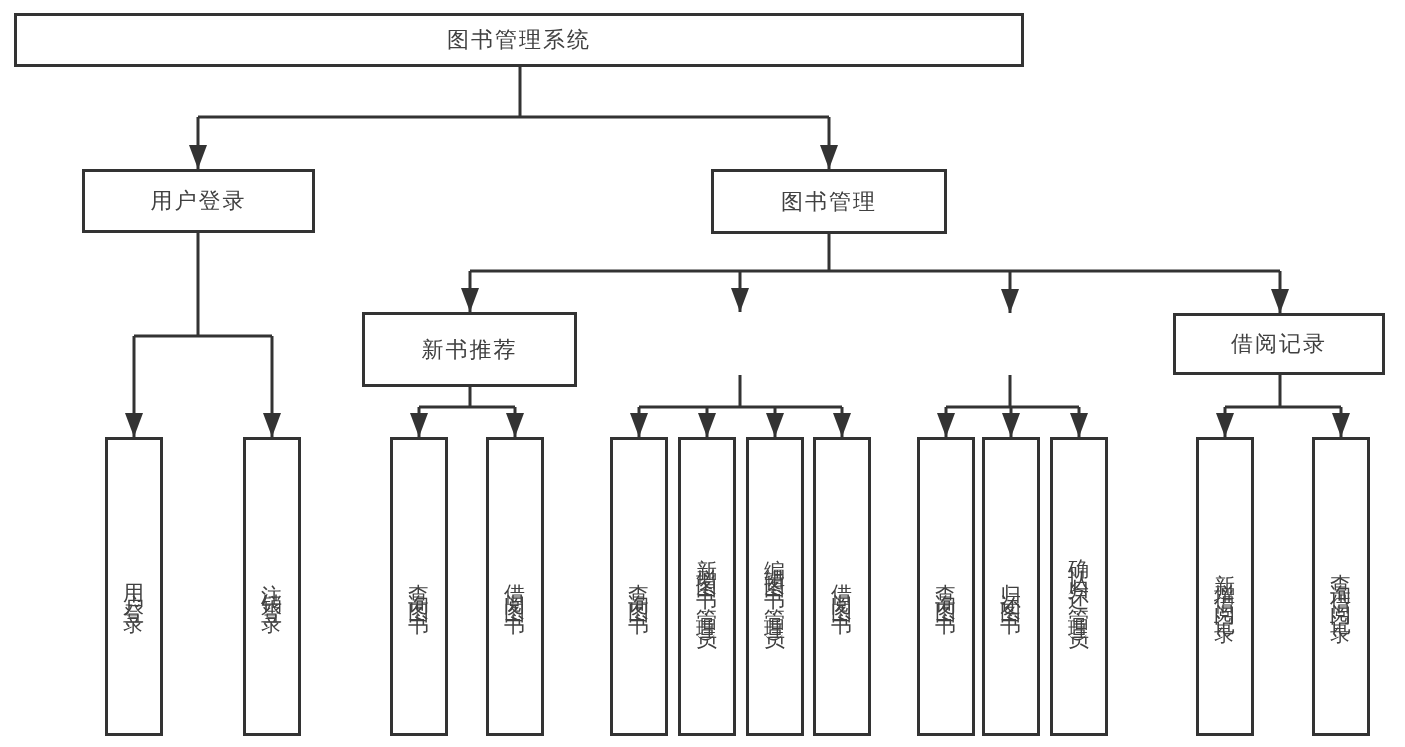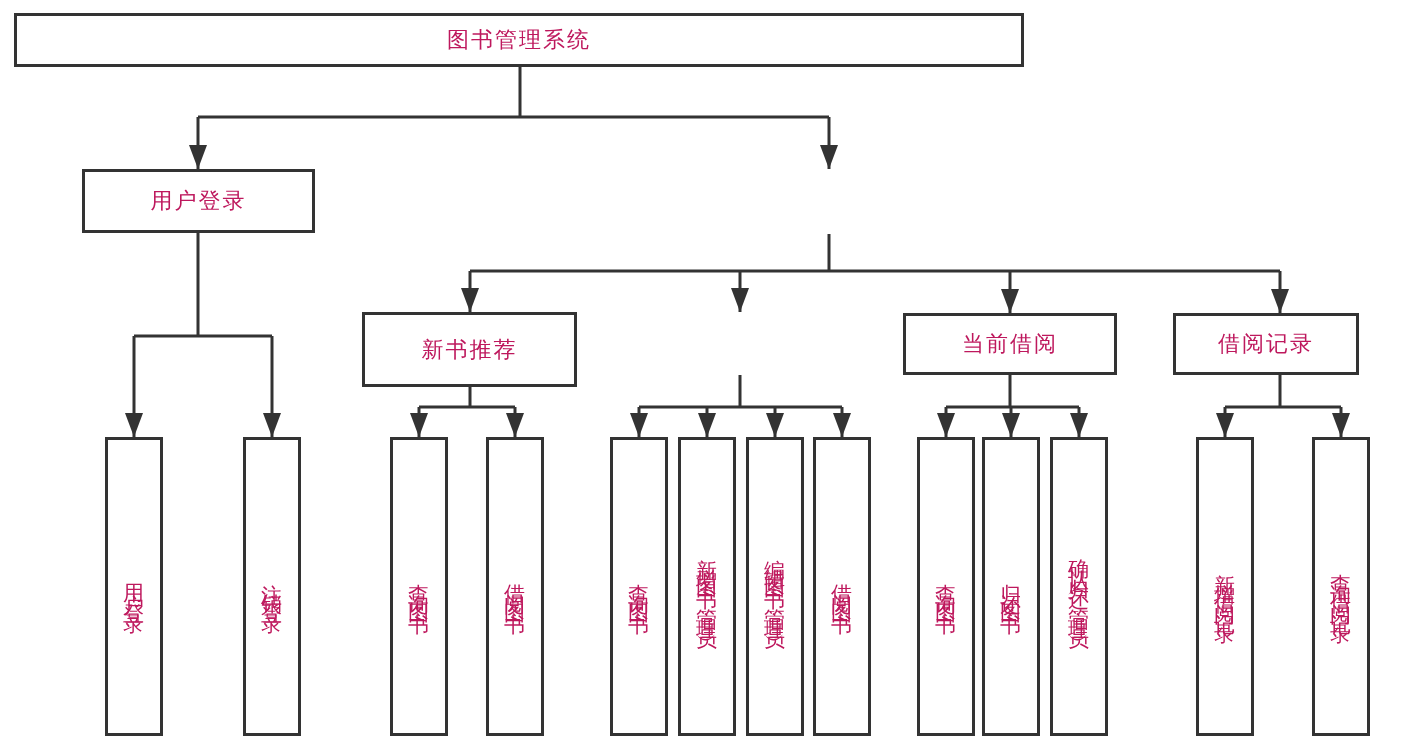--- a/index.html
+++ b/index.html
@@ -19,21 +19,21 @@
     position: absolute;
     left: 0; top: 0;
     width: 1405px;
     height: 747px;
   }
   .node {
     position: absolute;
     box-sizing: border-box;
     border: 3px solid #333333;
     background: #ffffff;
-    color: #be185d;
+    color: #404040;
     display: flex;
     align-items: center;
     justify-content: center;
     text-align: left;
   }
   .node.h {
     font-size: 22px;
     letter-spacing: 2px;
     white-space: nowrap;
   }
@@ -103,28 +103,28 @@
     </g>
   </svg>
 
   <div class="node h" style="left:14px;top:13px;width:1010px;height:54px">
     <span>图书管理系统</span>
   </div>
 
   <div class="node h" style="left:82px;top:169px;width:233px;height:64px">
     <span>用户登录</span>
   </div>
+  <div class="node h" style="left:711px;top:169px;width:236px;height:65px">
+    <span>图书管理</span>
+  </div>
 
   <div class="node h" style="left:362px;top:312px;width:215px;height:75px">
     <span>新书推荐</span>
   </div>
-  <div class="node h" style="left:903px;top:313px;width:214px;height:62px">
-    <span>当前借阅</span>
-  </div>
-  <div class="node h" style="left:1173px;top:313px;width:186px;height:62px">
+  <div class="node h" style="left:1173px;top:313px;width:212px;height:62px">
     <span>借阅记录</span>
   </div>
 
   <div class="node v" style="left:105px;top:437px;width:58px;height:299px">
     <span>用户登录</span>
   </div>
   <div class="node v" style="left:243px;top:437px;width:58px;height:299px">
     <span>注销登录</span>
   </div>
 

